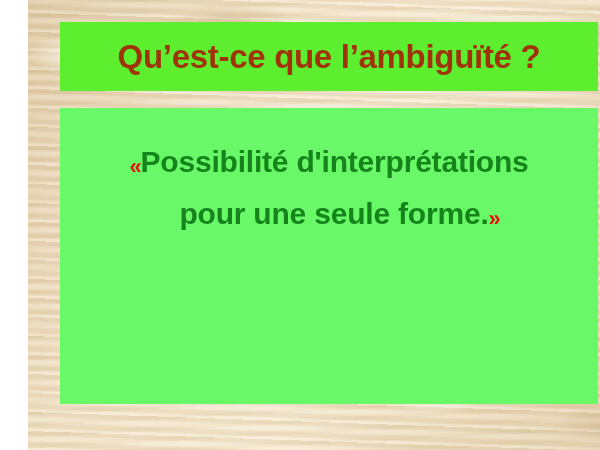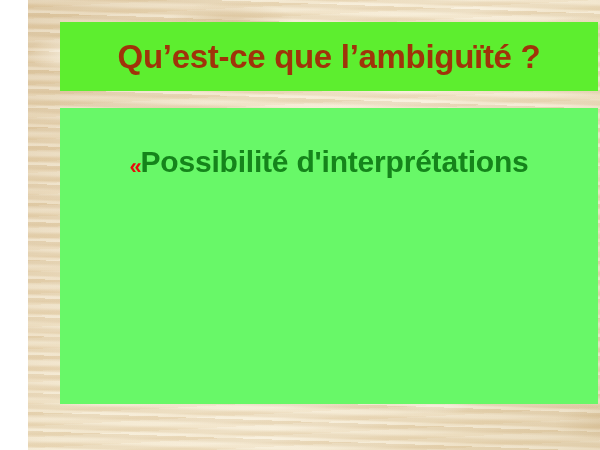--- a/index.html
+++ b/index.html
@@ -123,17 +123,18 @@
   <div id="title-box">
     <div id="title-text">Qu’est-ce que l’ambiguïté ?</div>
   </div>
 
   <div id="body-box">
     <div id="quote-block">
 
       <div class="quote-line line-1"><span class="guillemet guillemet-open">«</span><span>Possibilité d'interprétations</span></div>
 
 
+      <div class="quote-line line-3"><span>pour une seule forme.</span><span class="guillemet guillemet-close">»</span></div>
 
     </div>
   </div>
 
 </div>
 
 </body></html>

